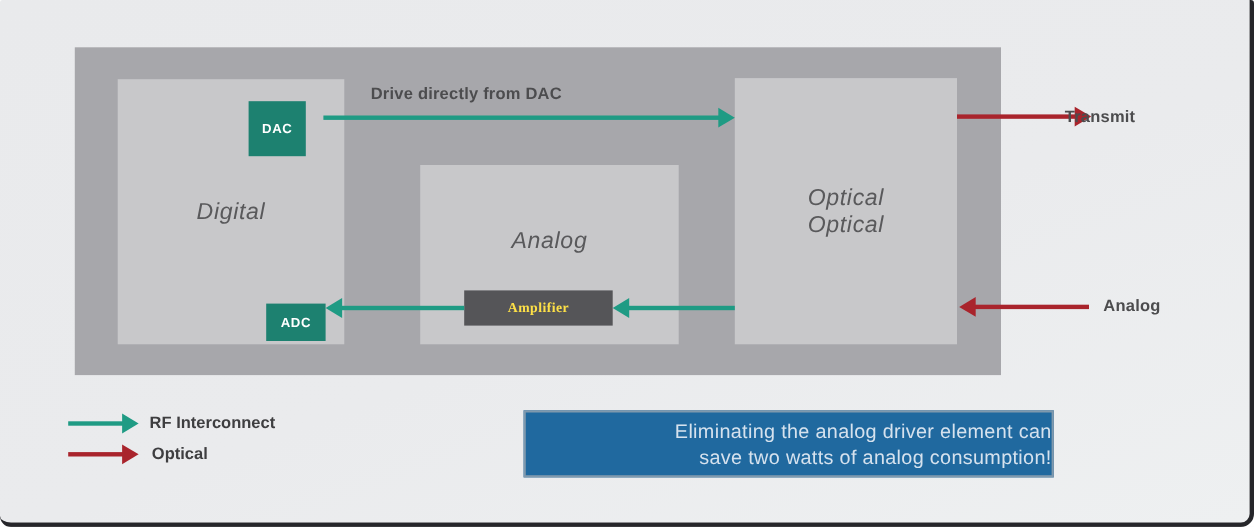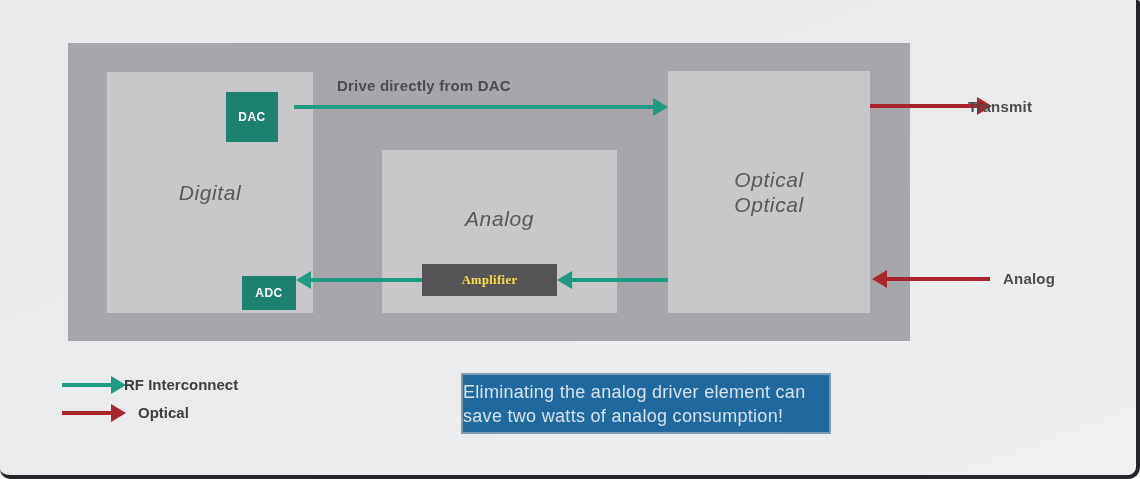--- a/index.html
+++ b/index.html
@@ -60,23 +60,23 @@
   .head-left.redh{border-right-color:#a9242c;}
   .ann{
     position:absolute;color:#4c4c4e;font-size:15px;font-weight:bold;
     letter-spacing:0.2px;white-space:nowrap;
   }
   .drive-label{left:337px;top:77px;width:300px;text-align:left;}
   .transmit-label{left:968px;top:98px;}
   .receive-label{left:1003px;top:270px;}
   .legend-label{position:absolute;color:#3e3e40;font-size:15px;font-weight:bold;white-space:nowrap;}
   .callout{
-    position:absolute;left:461px;top:373px;width:370px;height:61px;
+    position:absolute;left:476px;top:373px;width:482px;height:61px;
     box-sizing:border-box;background:#20699f;border:2px solid #8099ad;
-    display:flex;flex-direction:column;align-items:flex-start;justify-content:center;
+    display:flex;flex-direction:column;align-items:flex-end;justify-content:center;
     color:#d6e2ee;font-size:18px;line-height:24px;letter-spacing:0.3px;
     text-align:center;
   }
 </style>
 </head>
 <body>
 
 <div class="page">
 
   <div class="container"></div>
@@ -118,21 +118,21 @@
   <div class="head-right redh" style="left:977px;top:97px;"></div>
   <div class="ann transmit-label">Transmit</div>
 
   <div class="hline red" style="left:886px;top:277px;width:104px;"></div>
   <div class="head-left redh" style="left:872px;top:270px;"></div>
   <div class="ann receive-label">Analog</div>
 
   <div>
     <div class="hline teal" style="left:62px;top:383px;width:50px;"></div>
     <div class="head-right" style="left:111px;top:376px;"></div>
-    <div class="legend-label" style="left:124px;top:376px;">RF Interconnect</div>
+    <div class="legend-label" style="left:136px;top:376px;">RF Interconnect</div>
 
     <div class="hline red" style="left:62px;top:411px;width:50px;"></div>
     <div class="head-right redh" style="left:111px;top:404px;"></div>
     <div class="legend-label" style="left:138px;top:404px;">Optical</div>
   </div>
 
   <div class="callout">
     <div>Eliminating the analog driver element can</div>
     <div>save two watts of analog consumption!</div>
   </div>

